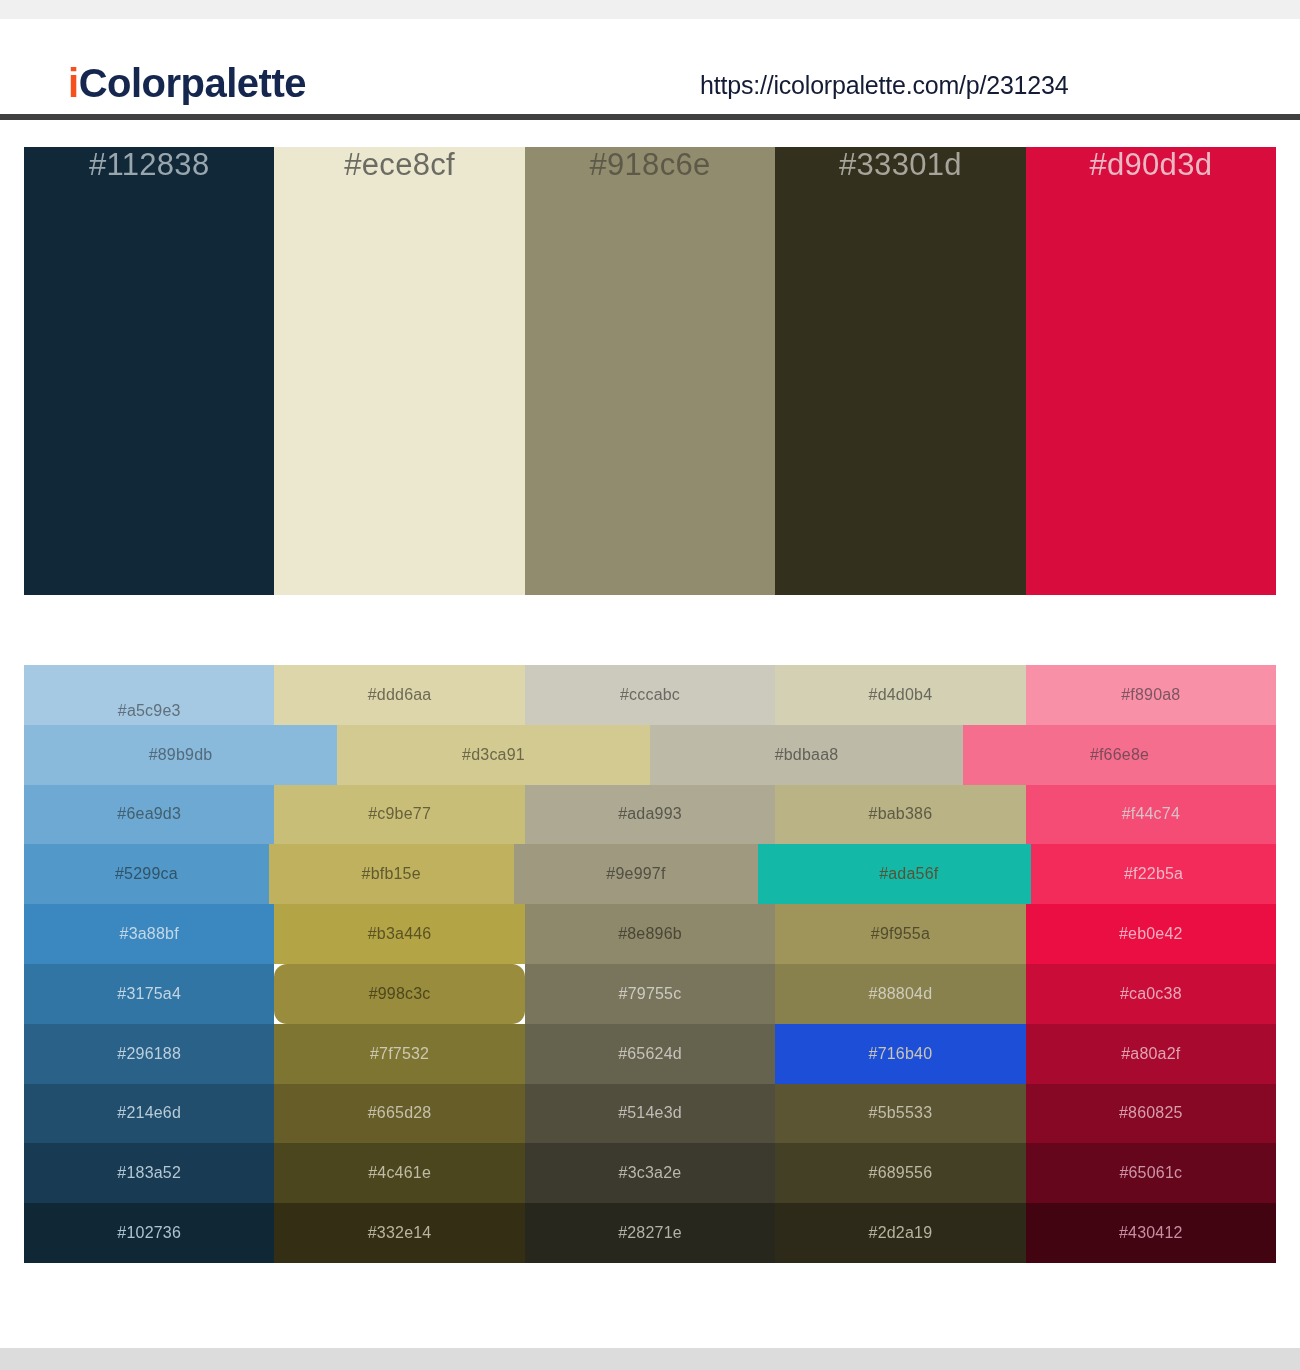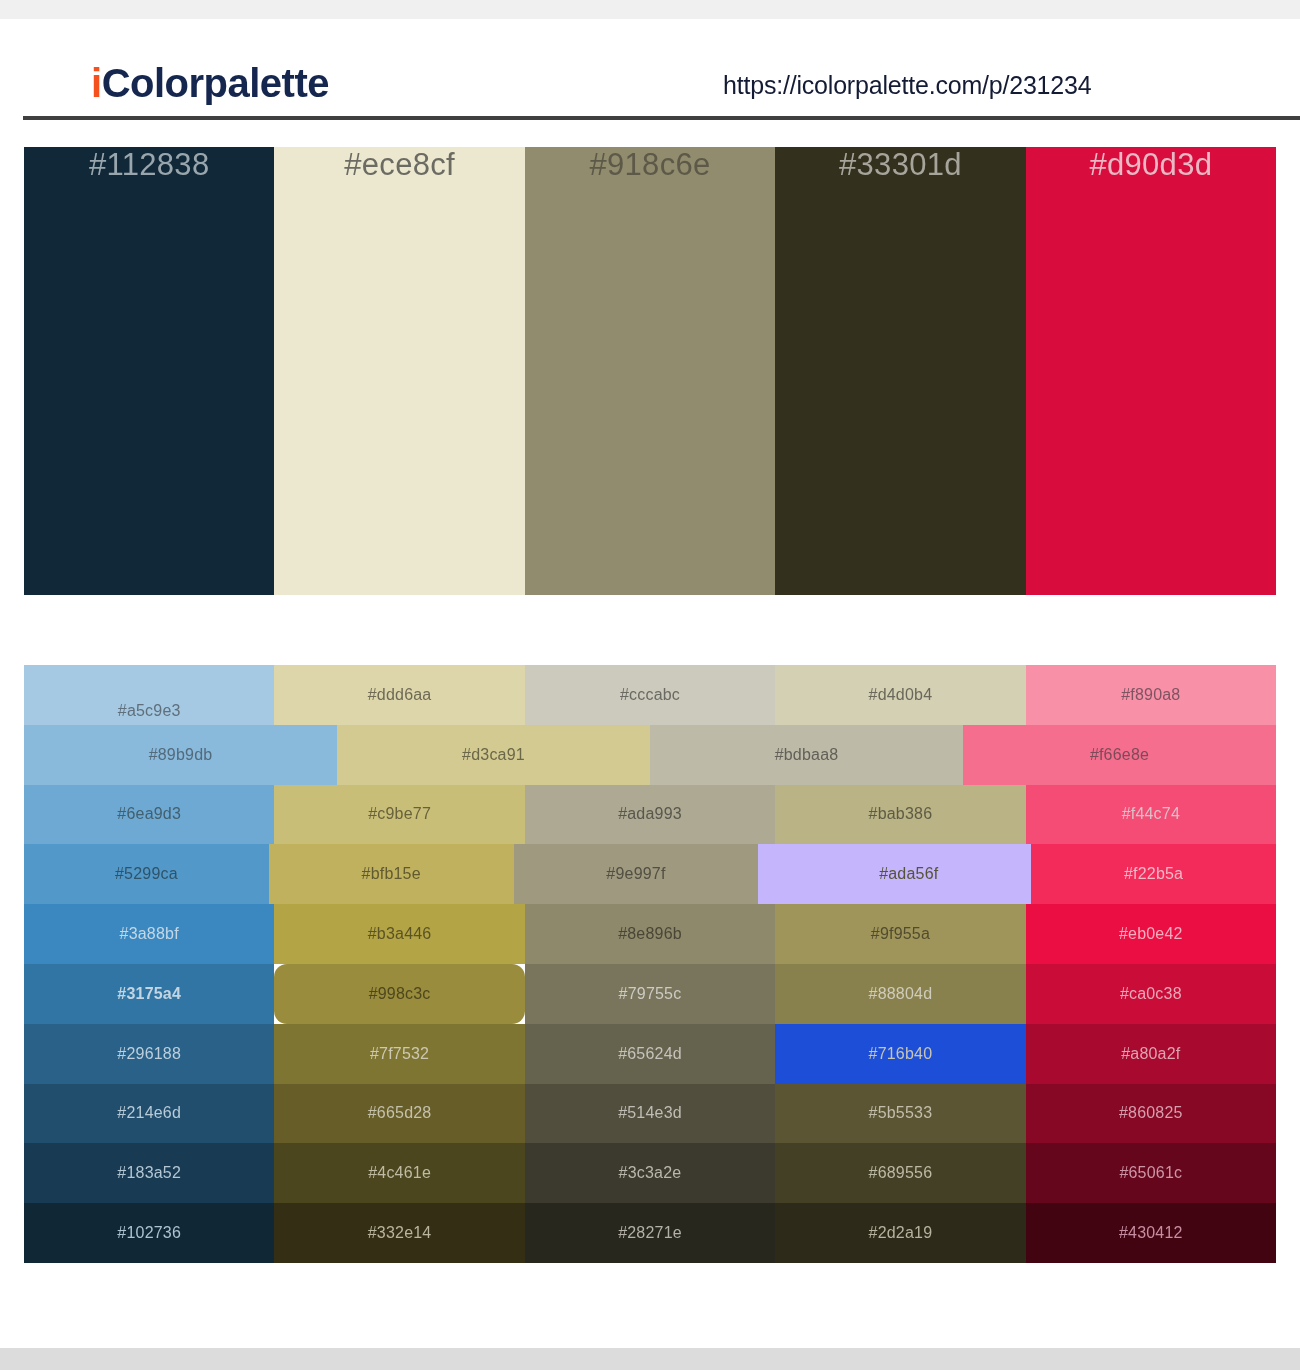--- a/index.html
+++ b/index.html
@@ -20,24 +20,23 @@
   .top-strip {
     height: 19px;
     background: #f0f0f0;
     width: 100%;
   }
 
   
   .header {
     height: 101px;
     background: #ffffff;
-    border-bottom: 4px solid #404040;
+    border-bottom: 6px solid #404040;
     box-sizing: border-box;
     position: relative;
-    margin-left: 23px;
   }
   .logo {
     position: absolute;
     left: 68px;
     top: 44px;
     font-size: 40px;
     font-weight: bold;
     letter-spacing: -0.5px;
     line-height: 1;
     white-space: nowrap;
@@ -192,21 +191,21 @@
     <div class="shade-row">
       <div class="shade-cell" style="background: rgb(82, 153, 202);">
         <span style="color: rgb(47, 83, 105);">#5299ca</span>
       </div>
       <div class="shade-cell" style="background: rgb(191, 177, 94);">
         <span style="color: rgb(97, 90, 48);">#bfb15e</span>
       </div>
       <div class="shade-cell" style="background: rgb(158, 153, 127);">
         <span style="color: rgb(81, 79, 66);">#9e997f</span>
       </div>
-      <div class="shade-cell" style="background: #c4b5fd; padding-left: 28px;">
+      <div class="shade-cell" style="background: #14b8a6; padding-left: 28px;">
         <span style="color: rgb(87, 83, 57);">#ada56f</span>
       </div>
       <div class="shade-cell" style="background: rgb(242, 43, 90);">
         <span style="color: rgb(240, 185, 198);">#f22b5a</span>
       </div>
     </div>
     <div class="shade-row">
       <div class="shade-cell" style="background: rgb(58, 136, 191);">
         <span style="color: rgb(196, 215, 229);">#3a88bf</span>
       </div>
@@ -218,21 +217,21 @@
       </div>
       <div class="shade-cell" style="background: rgb(159, 149, 90);">
         <span style="color: rgb(81, 76, 46);">#9f955a</span>
       </div>
       <div class="shade-cell" style="background: rgb(235, 14, 66);">
         <span style="color: rgb(242, 175, 191);">#eb0e42</span>
       </div>
     </div>
     <div class="shade-row">
       <div class="shade-cell" style="background: rgb(49, 117, 164);">
-        <span style="color: rgb(195, 213, 226); font-weight: bold;">#3175a4</span>
+        <span style="color: rgb(195, 213, 226);">#3175a4</span>
       </div>
       <div class="shade-cell" style="background: rgb(153, 140, 60); border-radius: 13px;">
         <span style="color: rgb(78, 71, 30);">#998c3c</span>
       </div>
       <div class="shade-cell" style="background: rgb(121, 117, 92);">
         <span style="color: rgb(205, 203, 195);">#79755c</span>
       </div>
       <div class="shade-cell" style="background: rgb(136, 128, 77);">
         <span style="color: rgb(207, 204, 188);">#88804d</span>
       </div>

